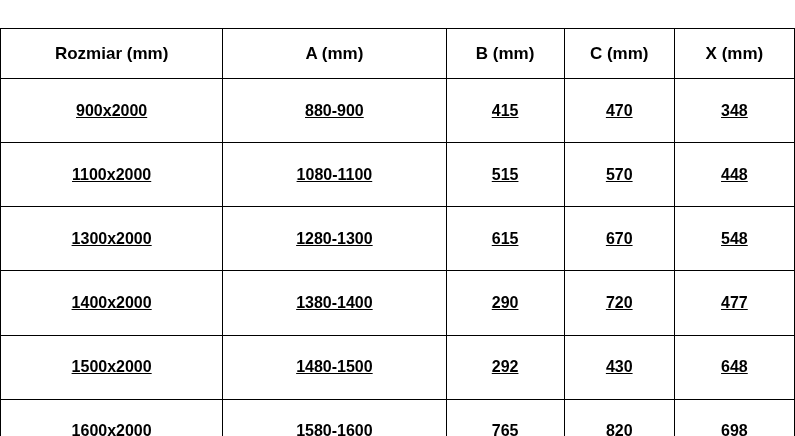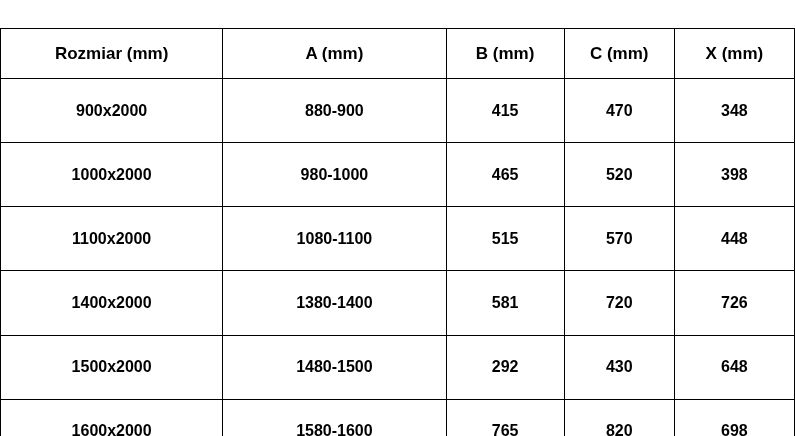--- a/index.html
+++ b/index.html
@@ -37,20 +37,21 @@
     white-space: nowrap;
     overflow: hidden;
   }
   table.spec-table thead th {
     font-size: 17px;
     height: 49px;
   }
   table.spec-table tbody td {
     font-size: 16px;
     height: 48px;
+    text-decoration: underline;
   }
   
   col.c0 { width: 222px; }
   col.c1 { width: 223px; }
   col.c2 { width: 118px; }
   col.c3 { width: 110px; }
   col.c4 { width: 120px; }
   
   table.spec-table { border: 1px solid #000000; }
 </style>
@@ -77,39 +78,39 @@
     </thead>
     <tbody>
       <tr>
         <td>900x2000</td>
         <td>880-900</td>
         <td>415</td>
         <td>470</td>
         <td>348</td>
       </tr>
       <tr>
-        <td>1000x2000</td>
-        <td>980-1000</td>
-        <td>465</td>
-        <td>520</td>
-        <td>398</td>
-      </tr>
-      <tr>
         <td>1100x2000</td>
         <td>1080-1100</td>
         <td>515</td>
         <td>570</td>
         <td>448</td>
       </tr>
       <tr>
+        <td>1300x2000</td>
+        <td>1280-1300</td>
+        <td>615</td>
+        <td>670</td>
+        <td>548</td>
+      </tr>
+      <tr>
         <td>1400x2000</td>
         <td>1380-1400</td>
-        <td>581</td>
+        <td>290</td>
         <td>720</td>
-        <td>726</td>
+        <td>477</td>
       </tr>
       <tr>
         <td>1500x2000</td>
         <td>1480-1500</td>
         <td>292</td>
         <td>430</td>
         <td>648</td>
       </tr>
       <tr>
         <td>1600x2000</td>

